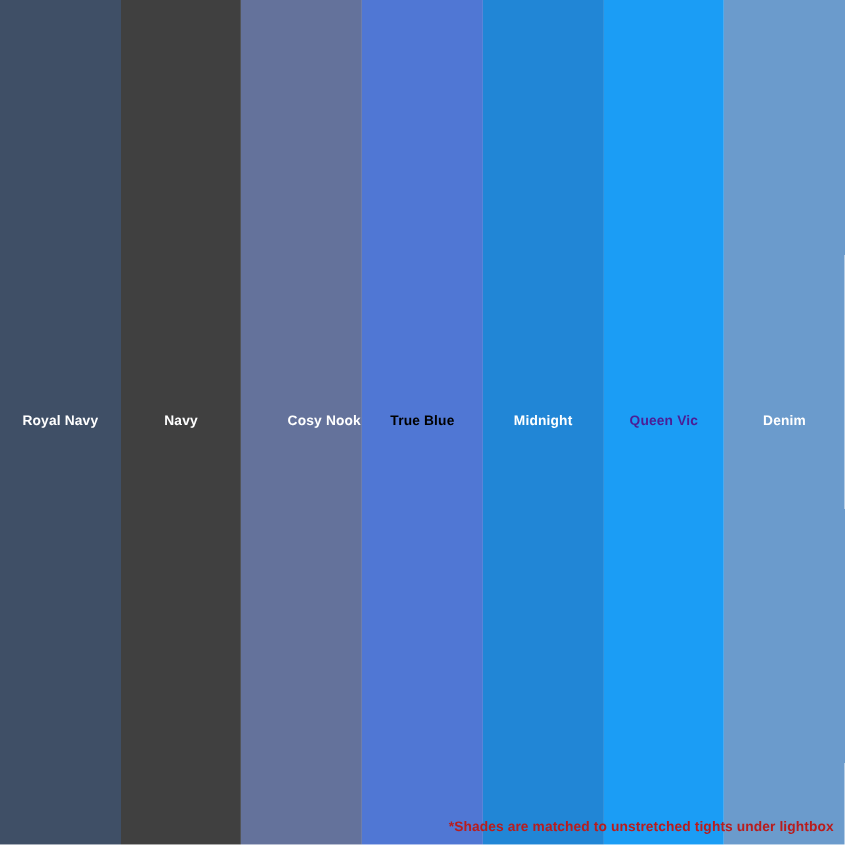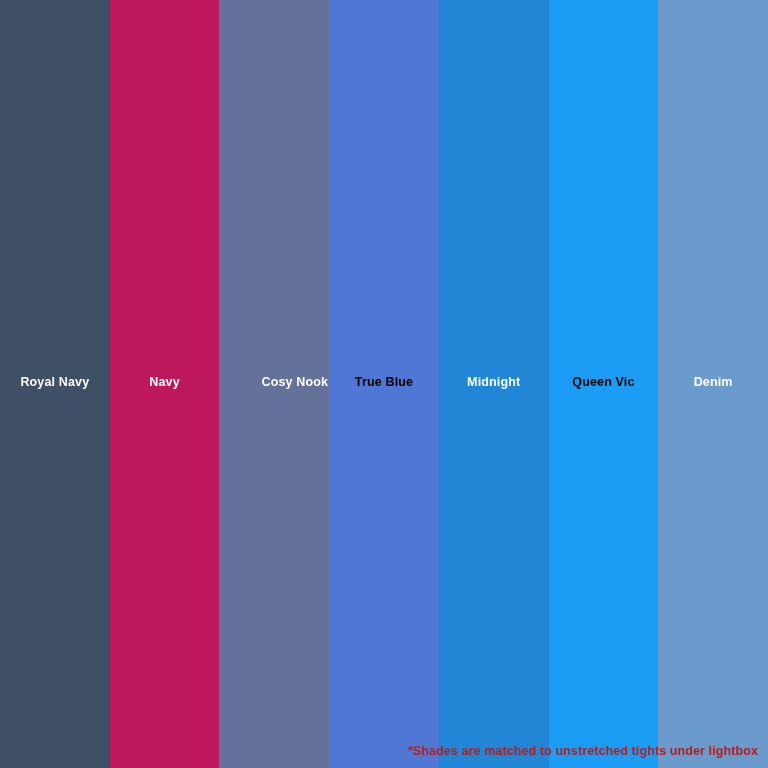--- a/index.html
+++ b/index.html
@@ -61,38 +61,38 @@
 <body>
 
 <div id="palette-board" style="background-color: rgb(255, 255, 255); width: 768px; height: 768px;">
 
   <div id="swatch-strip">
 
     <div class="swatch-column" style="background-color: rgb(63, 79, 102);">
       <div class="swatch-label" style="color: rgb(255, 255, 255);">Royal Navy</div>
     </div>
 
-    <div class="swatch-column" style="background-color: #be185d;">
+    <div class="swatch-column" style="background-color: #404040;">
       <div class="swatch-label" style="color: rgb(255, 255, 255);">Navy</div>
     </div>
 
     <div class="swatch-column" style="background-color: rgb(100, 114, 155);">
       <div class="swatch-label" style="color: rgb(255, 255, 255); padding-left: 41px;">Cosy Nook</div>
     </div>
 
     <div class="swatch-column" style="background-color: rgb(80, 119, 212);">
       <div class="swatch-label" style="color: #000000;">True Blue</div>
     </div>
 
     <div class="swatch-column" style="background-color: rgb(33, 134, 214);">
       <div class="swatch-label" style="color: rgb(255, 255, 255);">Midnight</div>
     </div>
 
     <div class="swatch-column" style="background-color: rgb(27, 157, 245);">
-      <div class="swatch-label" style="color: #000000;">Queen Vic</div>
+      <div class="swatch-label" style="color: #4c1d95;">Queen Vic</div>
     </div>
 
     <div class="swatch-column" style="background-color: rgb(107, 155, 204);">
       <div class="swatch-label" style="color: rgb(255, 255, 255);">Denim</div>
     </div>
 
   </div>
 
   <div id="palette-footnote" style="color: #b91c1c;">*Shades are matched to unstretched tights under lightbox</div>
 

